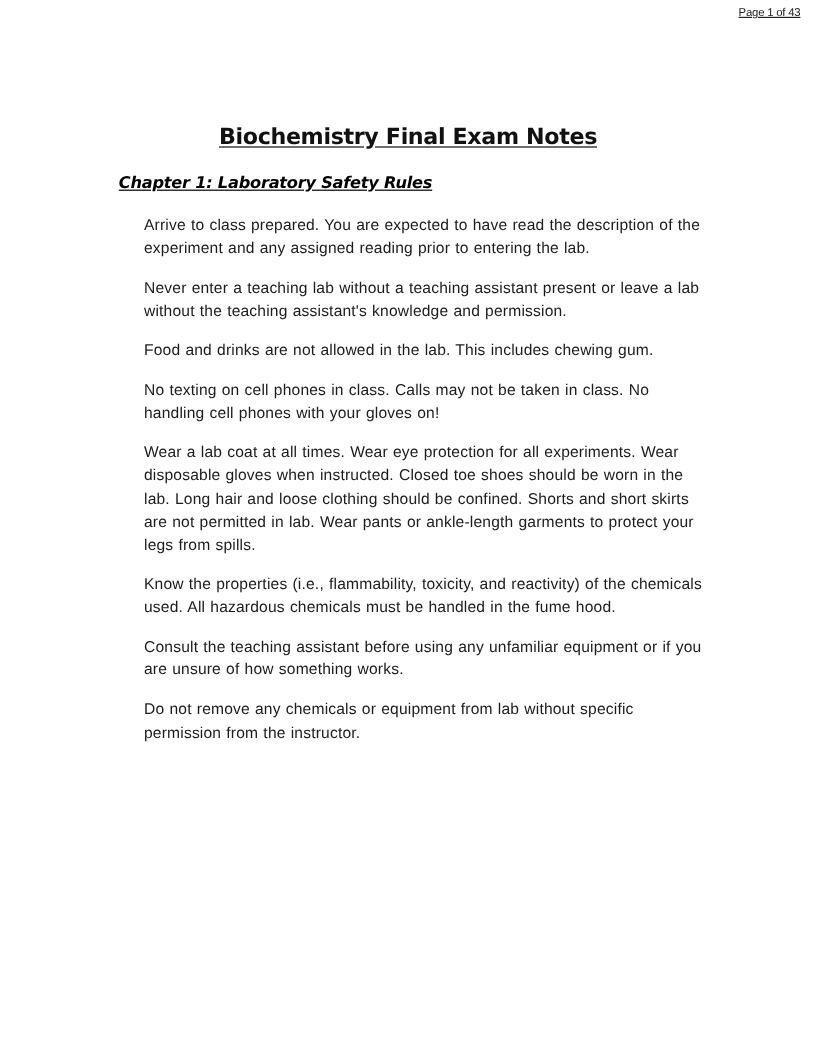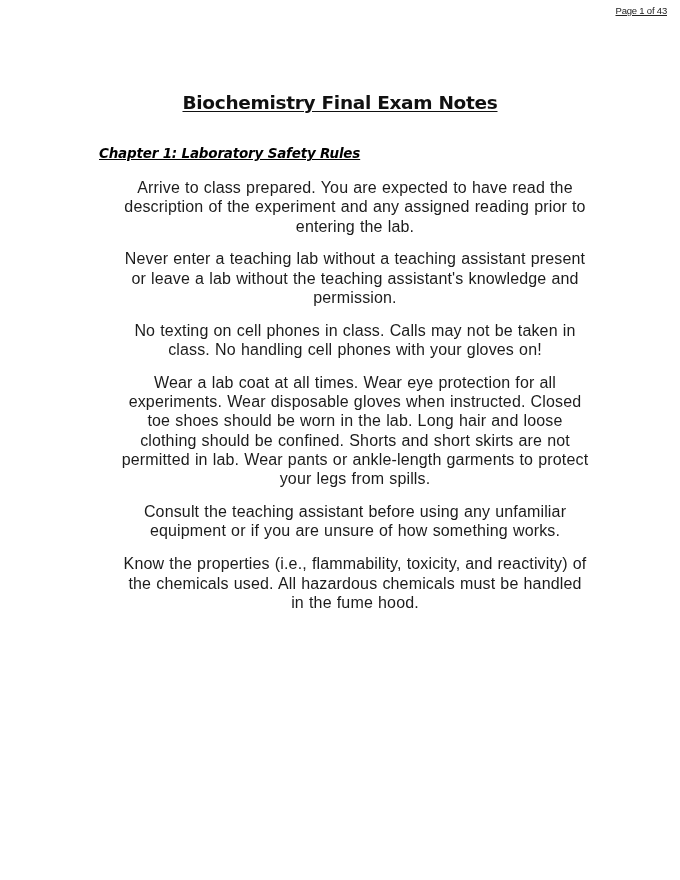--- a/index.html
+++ b/index.html
@@ -20,21 +20,21 @@
       top: 5px;
       right: 13px;
       font-family: "Liberation Sans", sans-serif;
       font-size: 9.5px;
       text-decoration: underline;
       color: #222;
       letter-spacing: -0.2px;
     }
     .doc-title {
       position: absolute;
-      top: 92px;
+      top: 104px;
       left: 0;
       width: 680px;
       text-align: center;
       font-family: "DejaVu Sans", sans-serif;
       font-weight: bold;
       font-size: 18.5px;
       text-decoration: underline;
       text-underline-offset: 2px;
       color: #111;
       letter-spacing: -0.3px;
@@ -52,38 +52,39 @@
       letter-spacing: -0.2px;
     }
     .rules {
       position: absolute;
       top: 178px;
       left: 120px;
       width: 470px;
     }
     .rule {
       font-family: "Liberation Sans", sans-serif;
-      font-size: 16px;
+      font-size: 13px;
       line-height: 19.3px;
       margin: 0 0 13.5px 0;
       color: #1c1c1c;
       letter-spacing: 0.15px;
       word-spacing: 0.5px;
-      text-align: center;
     }
   </style>
 </head>
 <body>
 
 <div class="page-number">Page 1 of 43</div>
 
 <div class="doc-title">Biochemistry Final Exam Notes</div>
 
 <div class="chapter-heading">Chapter 1: Laboratory Safety Rules</div>
 
 <div class="rules">
   <p class="rule">Arrive to class prepared. You are expected to have read the description of the experiment and any assigned reading prior to entering the lab.</p>
   <p class="rule">Never enter a teaching lab without a teaching assistant present or leave a lab without the teaching assistant's knowledge and permission.</p>
+  <p class="rule">Food and drinks are not allowed in the lab. This includes chewing gum.</p>
   <p class="rule">No texting on cell phones in class. Calls may not be taken in class. No handling cell phones with your gloves on!</p>
   <p class="rule">Wear a lab coat at all times. Wear eye protection for all experiments. Wear disposable gloves when instructed. Closed toe shoes should be worn in the lab. Long hair and loose clothing should be confined. Shorts and short skirts are not permitted in lab. Wear pants or ankle-length garments to protect your legs from spills.</p>
+  <p class="rule">Know the properties (i.e., flammability, toxicity, and reactivity) of the chemicals used. All hazardous chemicals must be handled in the fume hood.</p>
   <p class="rule">Consult the teaching assistant before using any unfamiliar equipment or if you are unsure of how something works.</p>
-  <p class="rule">Know the properties (i.e., flammability, toxicity, and reactivity) of the chemicals used. All hazardous chemicals must be handled in the fume hood.</p>
+  <p class="rule">Do not remove any chemicals or equipment from lab without specific permission from the instructor.</p>
 </div>
 
 </body></html>

